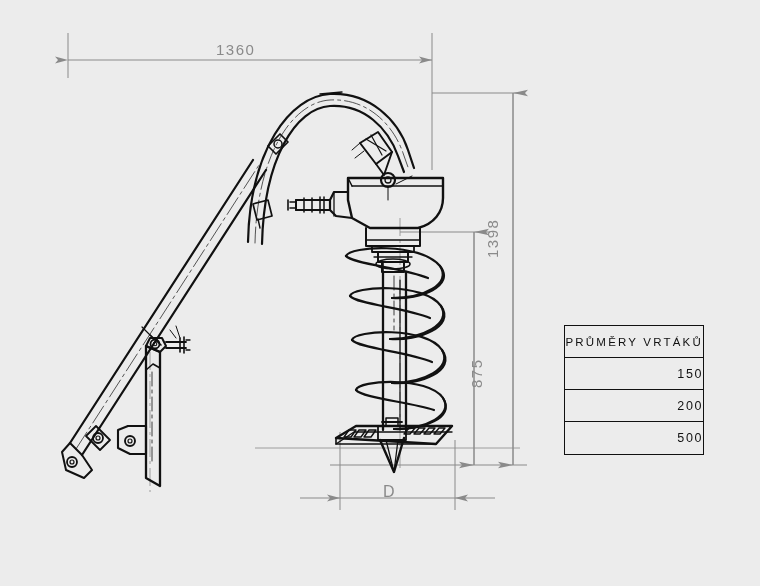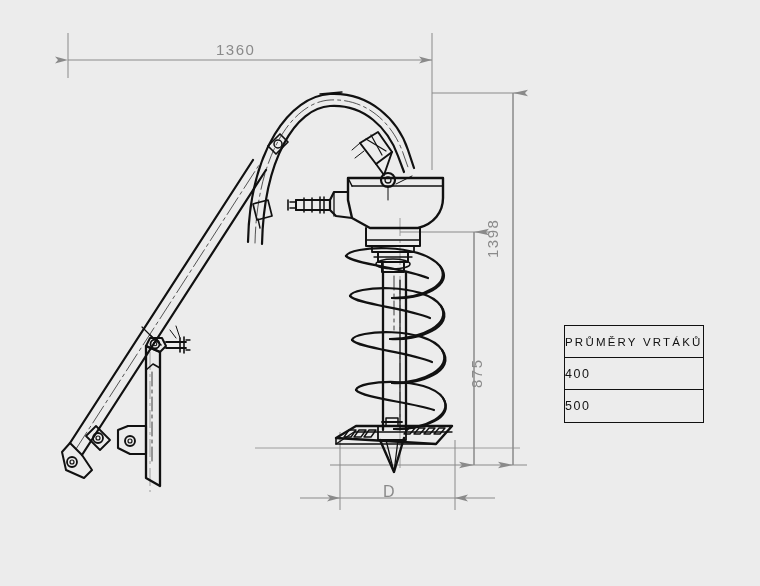--- a/index.html
+++ b/index.html
@@ -49,21 +49,21 @@
     top: 325px;
     width: 140px;
     border: 1.5px solid #111;
     background: #ececec;
     box-sizing: border-box;
   }
   #diameter-table .tbl-header,
   #diameter-table .tbl-row {
     height: 32px;
     line-height: 32px;
-    text-align: left;
+    text-align: right;
     box-sizing: border-box;
     color: #111;
     font-size: 12px;
   }
   #diameter-table .tbl-header {
     border-bottom: 1.5px solid #111;
     letter-spacing: 2.2px;
     font-size: 11.5px;
   }
   #diameter-table .tbl-row {
@@ -284,15 +284,16 @@
   </g>
 </svg>
 
 <div class="dim-text" id="dim-1360-text">1360</div>
 <div class="dim-text" id="dim-1398-text">1398</div>
 <div class="dim-text" id="dim-875-text">875</div>
 <div class="dim-text" id="dim-D-text">D</div>
 
 <div id="diameter-table">
   <div class="tbl-header">PRŮMĚRY VRTÁKŮ</div>
-  <div class="tbl-row">400</div>
+  <div class="tbl-row">150</div>
+  <div class="tbl-row">200</div>
   <div class="tbl-row">500</div>
 </div>
 
 </body></html>

